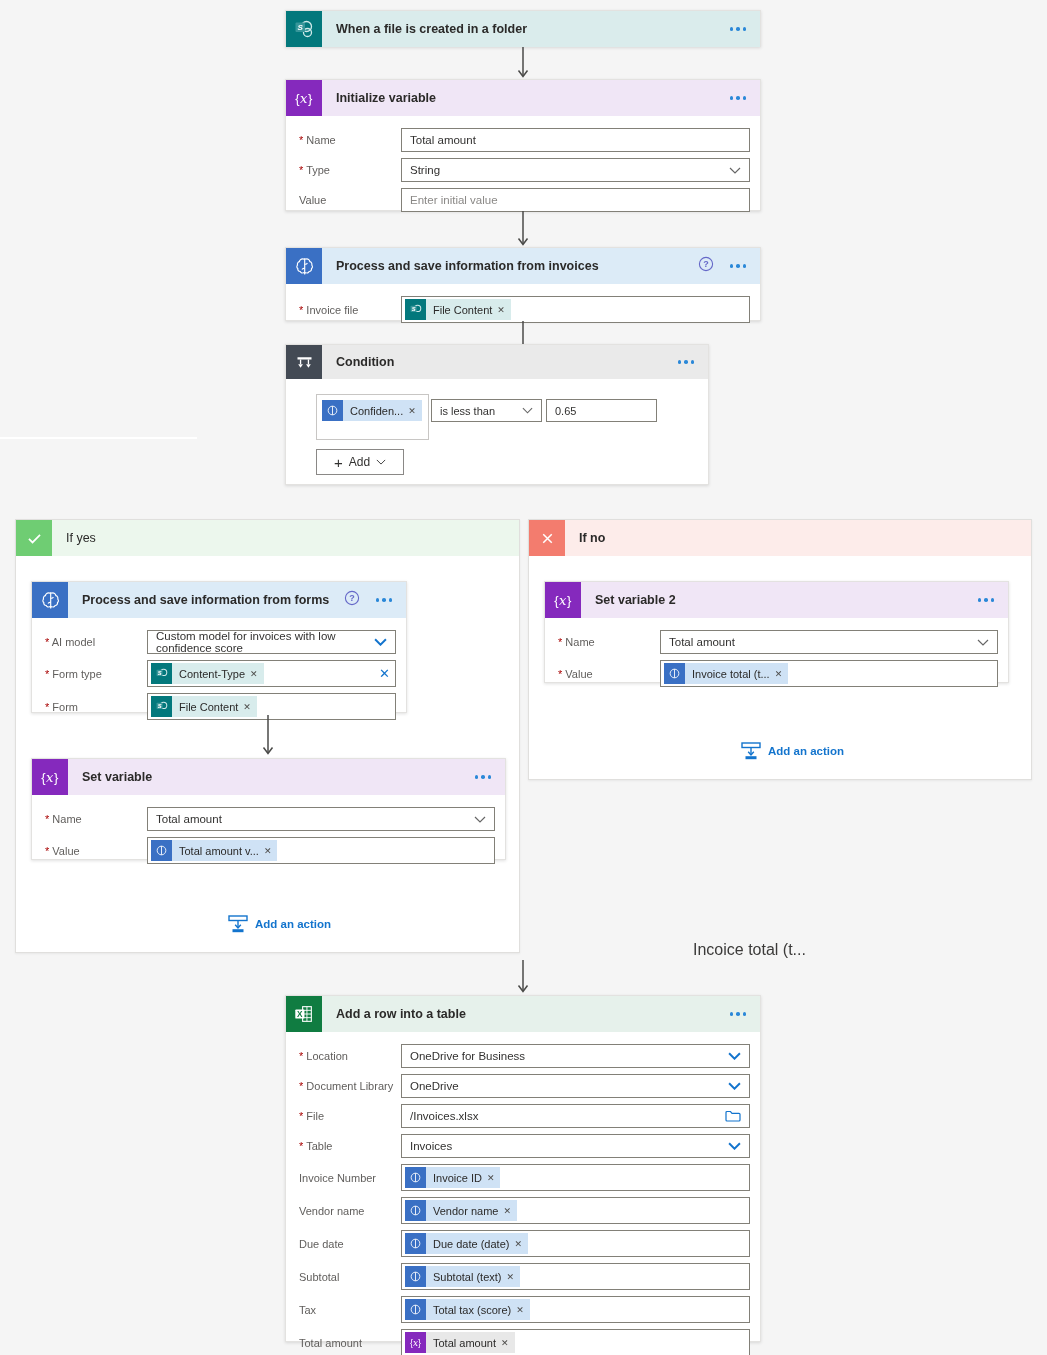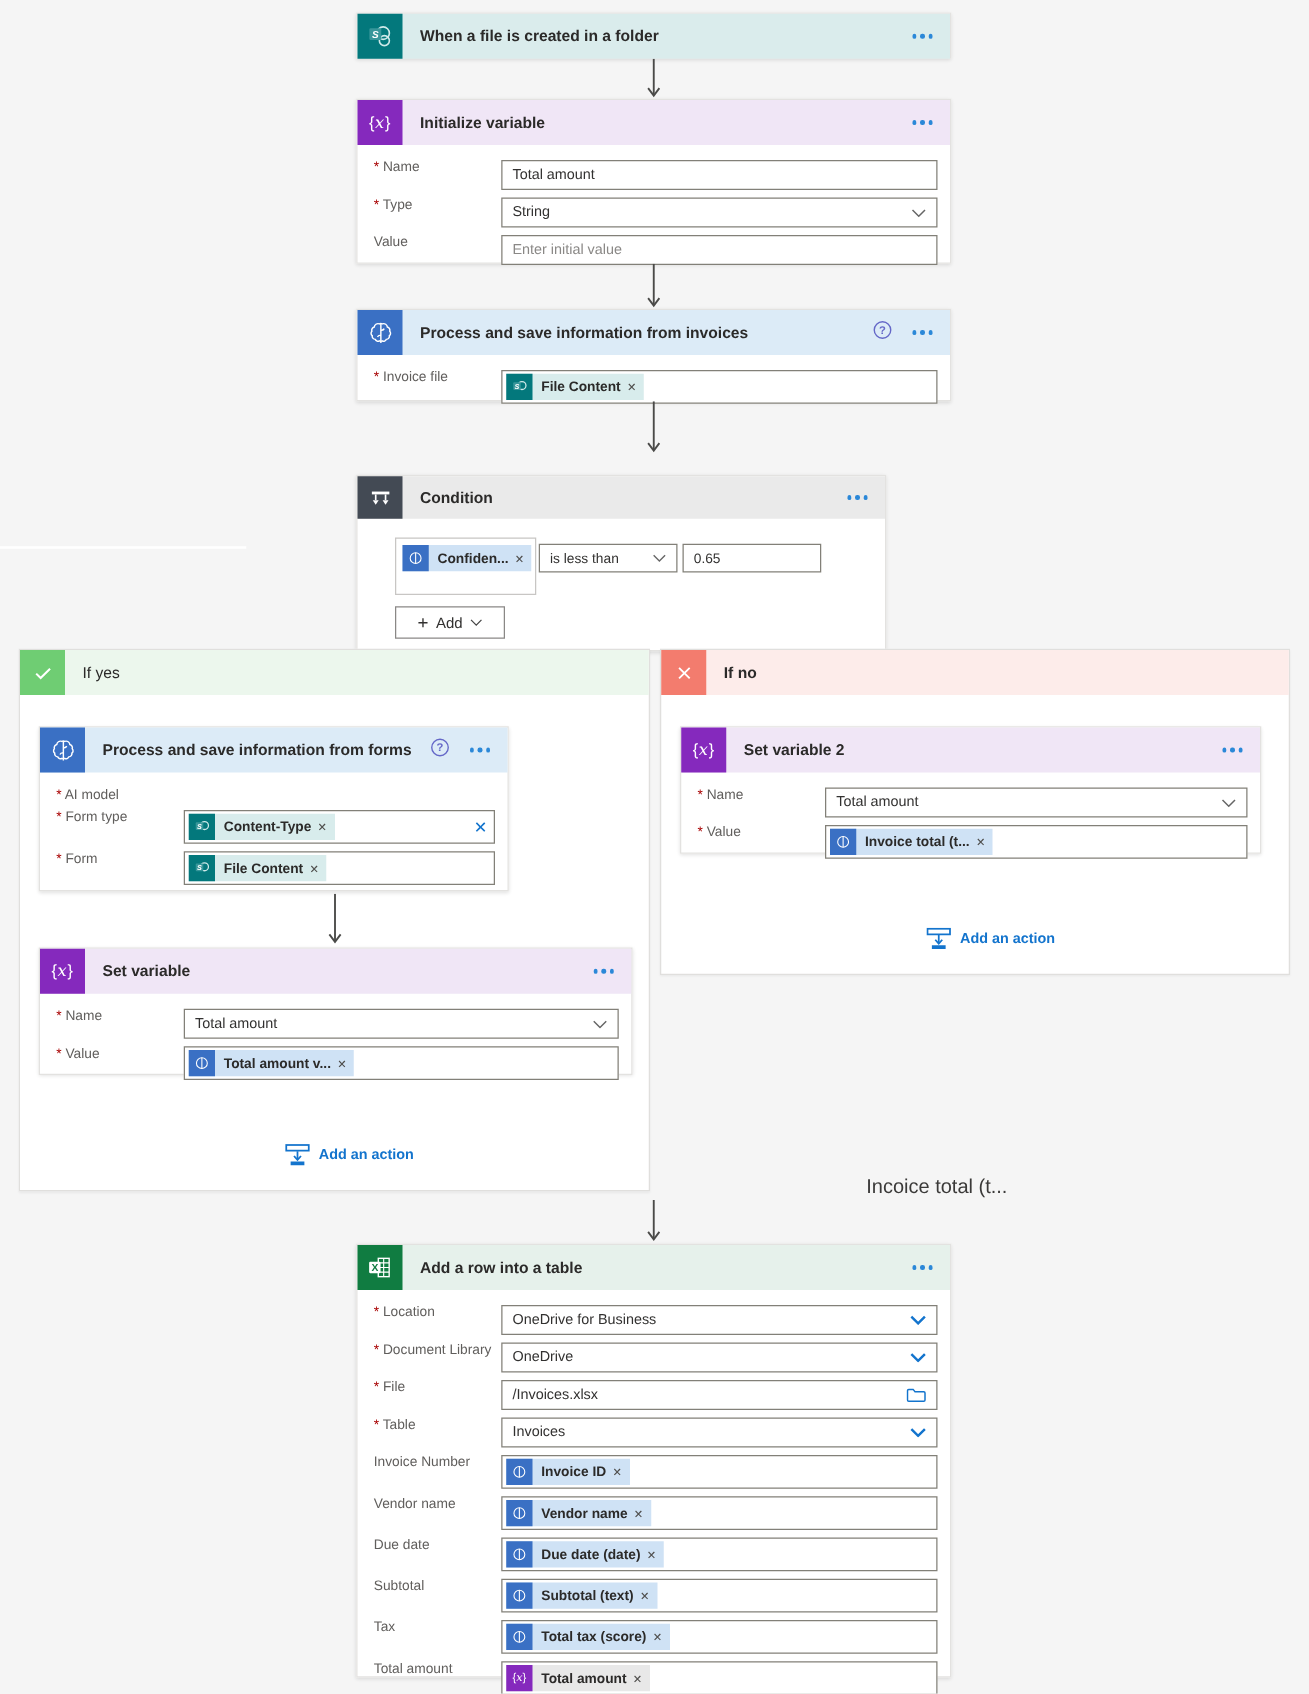--- a/index.html
+++ b/index.html
@@ -15,52 +15,52 @@
 
   .bg-sp { background:#03787c; }   .hdr-sp { background:#daecec; }
   .bg-var { background:#8529bd; }  .hdr-var { background:#f0e6f6; }
   .bg-ai { background:#3a70c4; }   .hdr-ai { background:#dcebf7; }
   .bg-cond { background:#434a54; } .hdr-cond { background:#eaeaea; }
   .bg-yes { background:#6fcd73; }  .hdr-yes { background:#ecf7ed; }
   .bg-no { background:#f37c6e; }   .hdr-no { background:#fdecea; }
   .bg-xl { background:#107c41; }   .hdr-xl { background:#e6f1eb; }
 
   .body { padding:6px 10px 10px 13px; }
-  .field { display:flex; align-items:flex-start; margin-top:6px; }
+  .field { display:flex; align-items:center; margin-top:6px; }
   .flabel { width:102px; flex:none; font-size:11px; color:#605e5c; }
   .req::before { content:"* "; color:#a80000; }
   .ctrl { flex:1; border:1px solid #828078; background:#fff; height:24px; display:flex; align-items:center; padding:0 8px; font-size:11.5px; color:#323130; box-sizing:border-box; }
   .ctrl.tokenf { height:27px; padding:0 3px; }
   .placeholder { color:#8a8886; }
   .chev { margin-left:auto; flex:none; display:flex; }
 
   .chip { display:inline-flex; align-items:center; height:21px; font-size:11px; color:#2b2a29; white-space:nowrap; }
   .chip .cic { width:21px; height:21px; flex:none; display:flex; align-items:center; justify-content:center; }
-  .chip .ctxt { padding:0 5px 0 7px;font-weight:bold; }
+  .chip .ctxt { padding:0 5px 0 7px; }
   .chip .cx { font-size:9px; color:#4d4c4a; padding-right:6px; cursor:pointer; }
   .chip-sp { background:#d8ecec; }  .chip-sp .cic { background:#03787c; }
   .chip-ai { background:#d9e7f6; }  .chip-ai .cic { background:#3a70c4; }
   .chip-sel { background:#cfe2f5; }
   .chip-var { background:#e8e8e8; } .chip-var .cic { background:#8529bd; }
 
   .xvar { color:#fff; font-size:13px; letter-spacing:.5px; }
   .xvar i { font-style:italic; font-family:"DejaVu Serif", serif; }
   .xvar-mini { color:#fff; font-size:9px; }
   .xvar-mini i { font-style:italic; font-family:"DejaVu Serif", serif; }
 
   .branch { position:absolute; background:#fff; border:1px solid #e0dfdd; box-sizing:border-box; box-shadow:0 1px 2px rgba(0,0,0,.06); }
   .varrow { position:absolute; }
   .add-action { position:absolute; display:flex; align-items:center; gap:7px; color:#1374cd; font-size:11.5px; font-weight:700; cursor:pointer; }
   .clear-x { margin-left:auto; color:#1374cd; font-size:13px; cursor:pointer; padding-right:2px; }
 
   
   #card-trigger { left:285px; top:10px; width:476px; height:37px; }
   #card-init    { left:285px; top:79px;  width:476px; height:132px; }
   #card-inv     { left:285px; top:247px; width:476px; height:74px; }
-  #card-cond    { left:285px; top:380px; width:424px; height:141px; }
+  #card-cond    { left:285px; top:344px; width:424px; height:141px; }
   #branch-yes   { left:15px;  top:519px; width:505px; height:434px; }
   #branch-no    { left:528px; top:519px; width:504px; height:261px; }
   #card-forms   { left:15px; top:61px; width:376px; height:132px; position:absolute; }
   #card-setvar  { left:15px; top:238px; width:475px; height:102px; position:absolute; }
   #card-setvar2 { left:15px; top:61px; width:465px; height:102px; position:absolute; }
   #card-addrow  { left:285px; top:995px; width:476px; height:347px; }
 
   #cond-body { position:relative; height:105px; }
   .cond-opbox { position:absolute; left:145px; top:20px; width:111px; height:23px; border:1px solid #828078; display:flex; align-items:center; padding:4px 8px; font-size:11px; color:#323130; box-sizing:border-box; }
   .cond-valbox { position:absolute; left:260px; top:20px; width:111px; height:23px; border:1px solid #828078; display:flex; align-items:center; padding:0 8px; font-size:11px; color:#323130; box-sizing:border-box; }
@@ -279,20 +279,28 @@
           <span class="dots">
               <i></i>
               <i></i>
               <i></i>
             </span>
         </span>
       </div>
       <div class="body">
         <div class="field">
           <span class="flabel req">AI model</span>
+          <div class="ctrl">
+              <span>Custom model for invoices with low confidence score</span>
+            <span class="chev">
+                <svg width="13" height="8" viewBox="0 0 12 7">
+                  <path d="M1 1l5 5 5-5" fill="none" stroke="#1374cd" stroke-width="1.8"></path>
+                </svg>
+              </span>
+          </div>
         </div>
         <div class="field">
           <span class="flabel req">Form type</span>
           <div class="ctrl tokenf">
             <span class="chip chip-sp">
               <span class="cic">
                   <svg width="14" height="14" viewBox="0 0 22 22">
                     <circle cx="13.5" cy="8.5" r="5" fill="none" stroke="#cfe9e9" stroke-width="1.6"></circle>
                     <rect x="2.5" y="4.5" width="9.5" height="9.5" rx="1" fill="#37969a"></rect>
                     <text x="7.2" y="12.5" font-size="9" font-weight="bold" font-style="italic" fill="#fff" text-anchor="middle">S</text>

